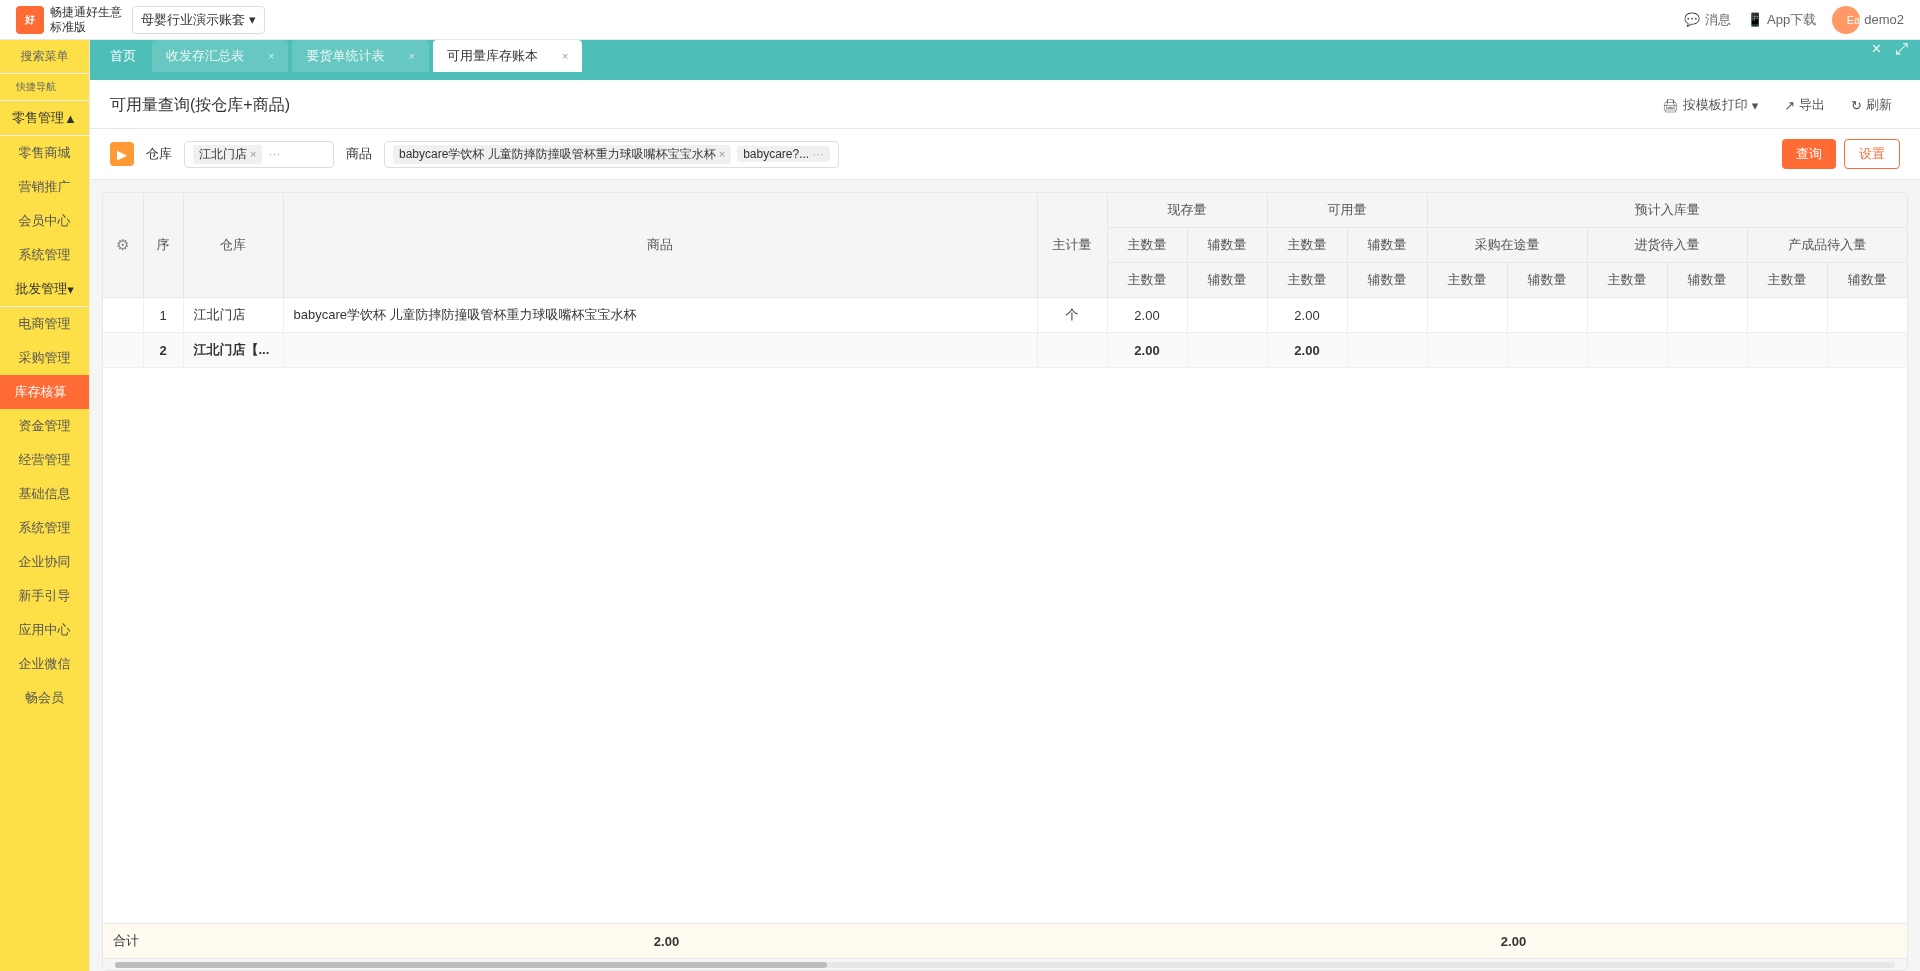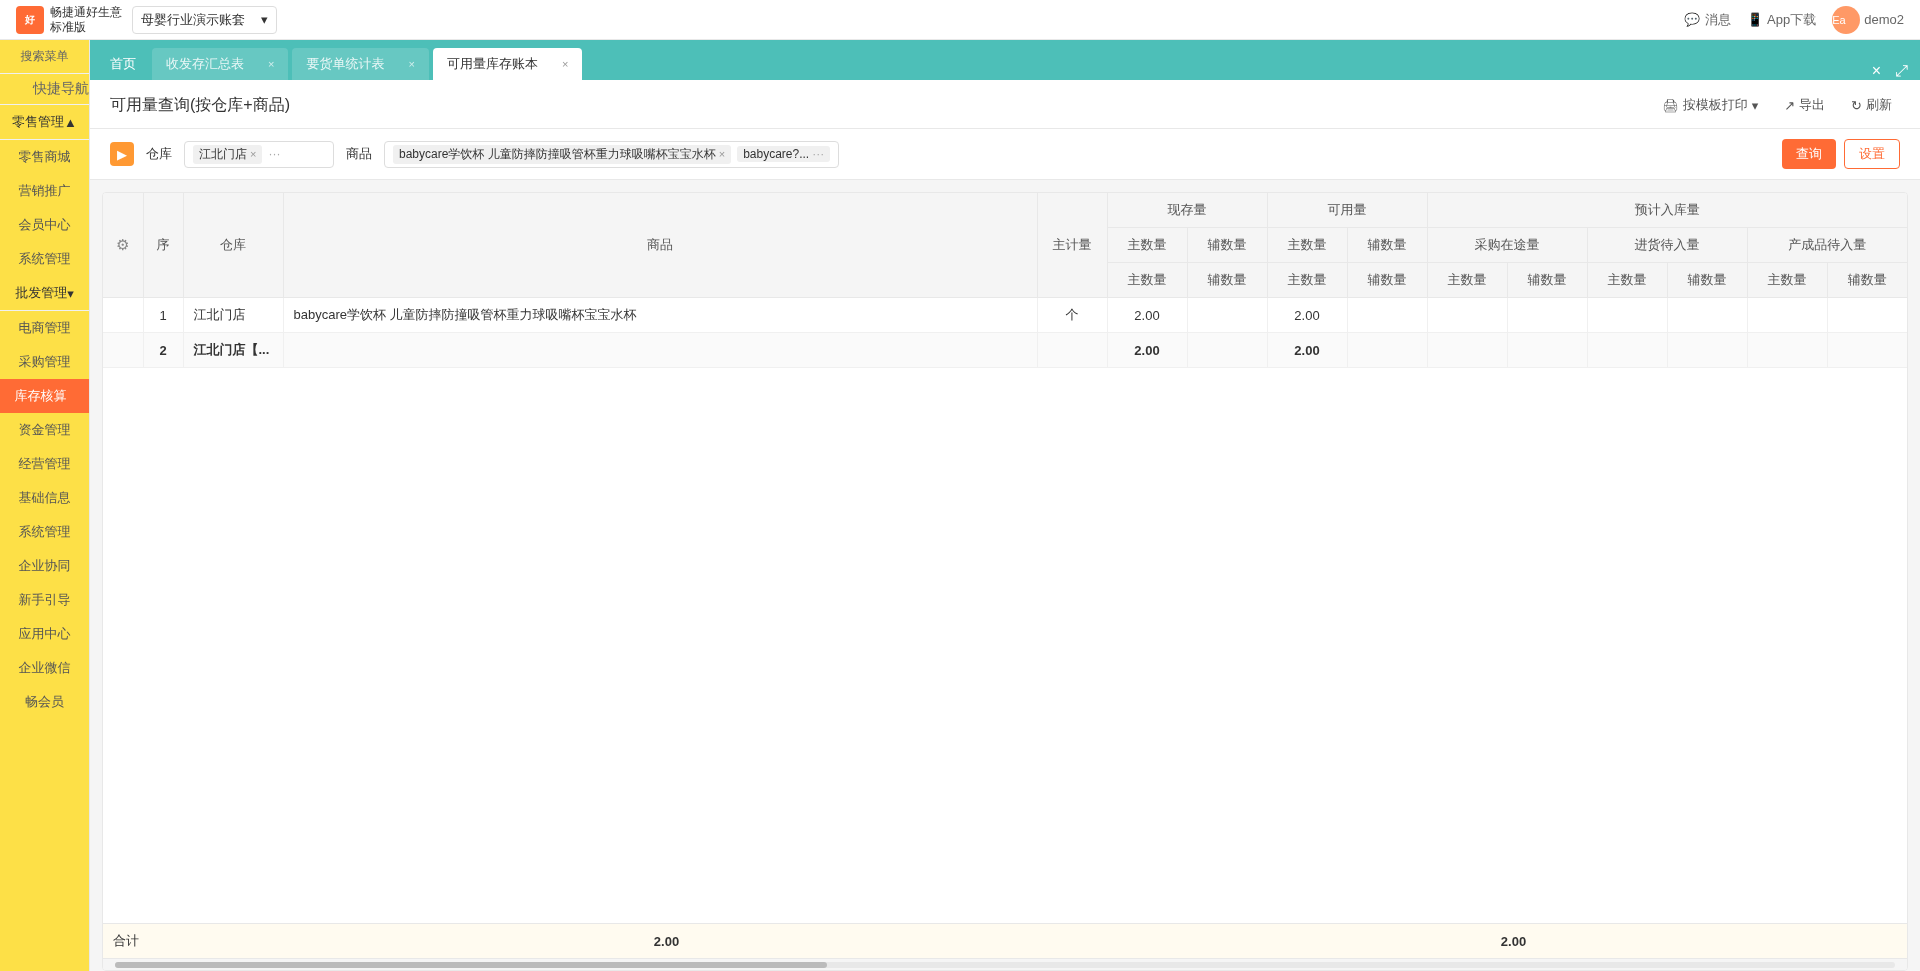--- a/index.html
+++ b/index.html
@@ -39,21 +39,21 @@
       font-weight: bold;
     }
     .logo-text {
       font-size: 12px;
       color: #333;
       line-height: 1.2;
     }
     .store-select {
       display: flex;
       align-items: center;
-      gap: 16px;
+      gap: 4px;
       font-size: 13px;
       color: #333;
       cursor: pointer;
       padding: 4px 8px;
       border: 1px solid #ddd;
       border-radius: 4px;
       background: #fff;
     }
     .top-bar-right {
       display: flex;
@@ -68,21 +68,21 @@
       color: #666;
       font-size: 13px;
     }
     .avatar {
       width: 28px;
       height: 28px;
       border-radius: 50%;
       background: #ff9966;
       display: flex;
       align-items: center;
-      justify-content: flex-start;
+      justify-content: flex-end;
       color: white;
       font-size: 11px;
     }
 
     
     .main-layout {
       display: flex;
       flex: 1;
       overflow: hidden;
     }
@@ -99,24 +99,24 @@
     }
     .sidebar-search {
       padding: 8px;
       font-size: 12px;
       color: #666;
       text-align: center;
       cursor: pointer;
       border-bottom: 1px solid #f0f0f0;
     }
     .sidebar-nav {
-      padding: 6px 0;
-      font-size: 14px;
+      padding: 6px 16px;
+      font-size: 10px;
       color: #666;
-      text-align: right;
+      text-align: left;
       cursor: pointer;
       border-bottom: 1px solid #f0f0f0;
     }
     .sidebar-group-header {
       display: flex;
       align-items: center;
       justify-content: center;
       padding: 8px 12px;
       font-size: 13px;
       color: #333;
@@ -141,21 +141,21 @@
       flex: 1;
       display: flex;
       flex-direction: column;
       overflow: hidden;
     }
 
     
     .tab-bar {
       background: #4dbfb8;
       display: flex;
-      align-items: flex-end;
+      align-items: flex-start;
       padding: 0 8px;
       height: 40px;
       flex-shrink: 0;
       gap: 4px;
     }
     .tab {
       height: 32px;
       padding: 0 14px;
       display: flex;
       align-items: center;

